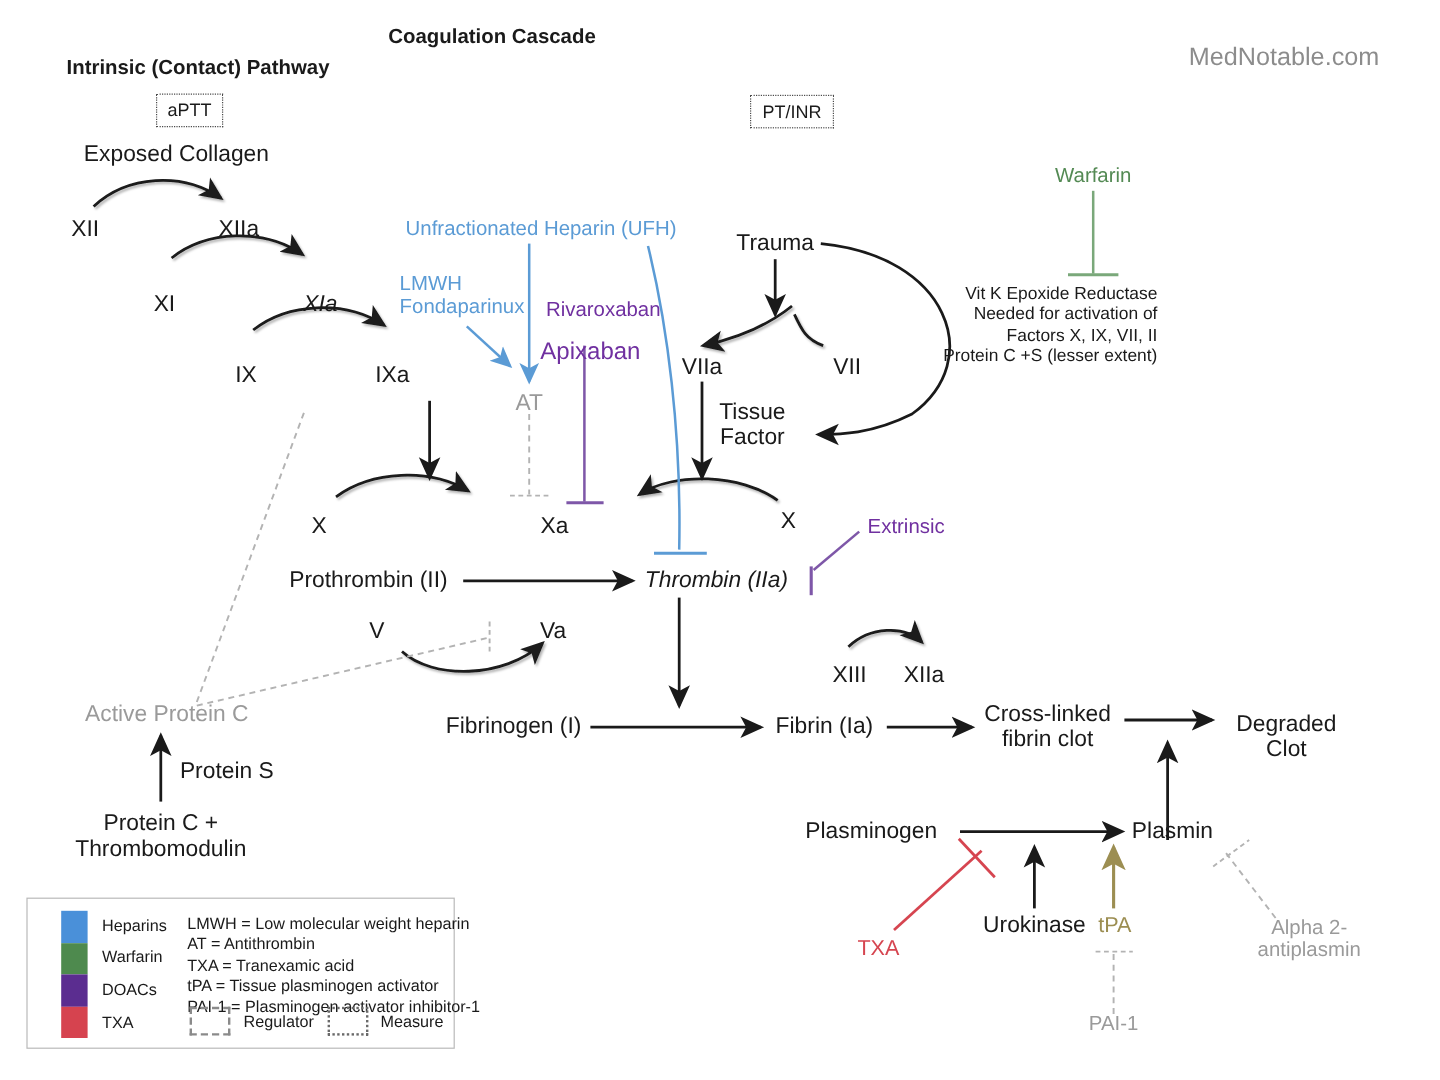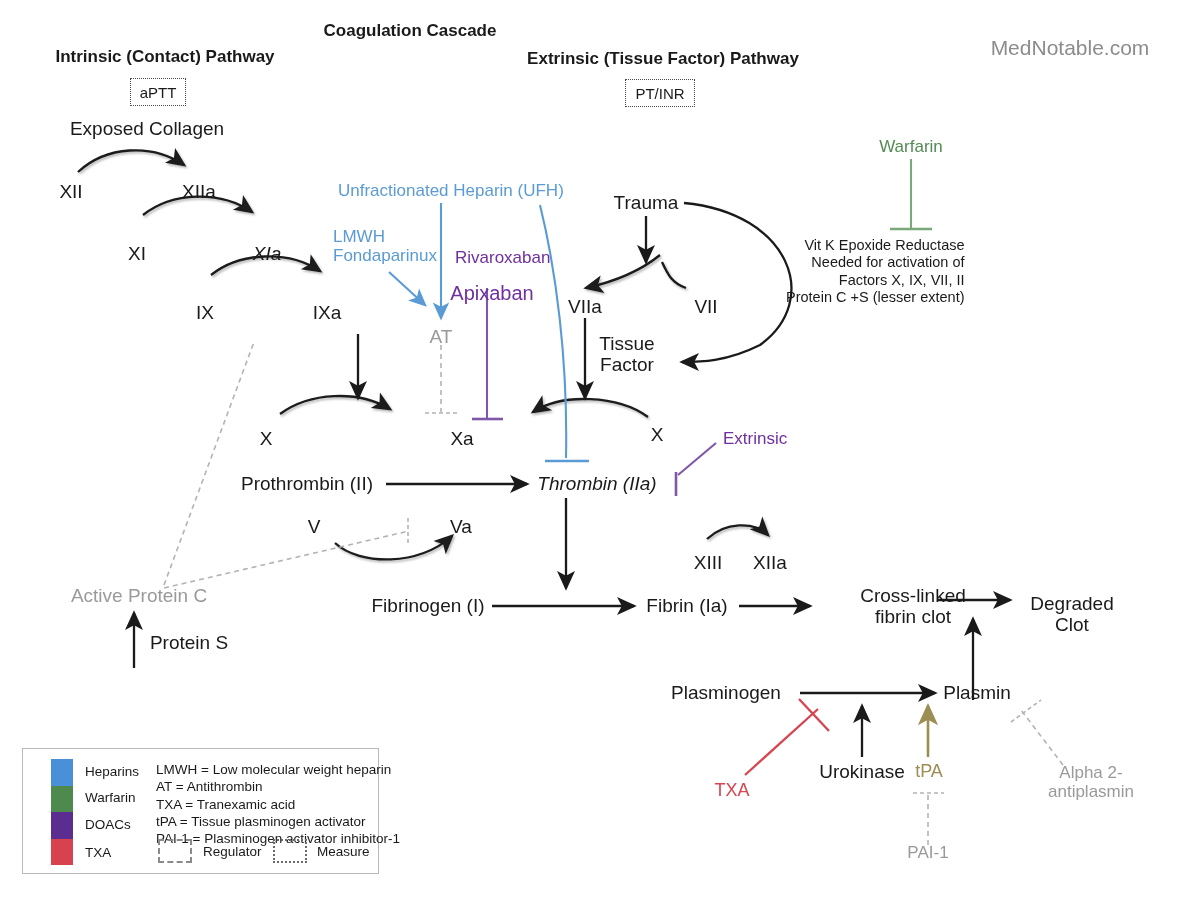--- a/index.html
+++ b/index.html
@@ -234,21 +234,20 @@
       <line x1="1011" y1="722" x2="1041" y2="700" stroke-dasharray="4,3"></line>
     </g>
   </svg>
 
   <div class="lbl title" style="left:410px; top:21px;">Coagulation Cascade</div>
 
   <div class="lbl brand" style="left:1070px; top:36px;">MedNotable.com</div>
 
   <div class="lbl heading" style="left:165px; top:47px;">Intrinsic (Contact) Pathway</div>
 
-  <div class="lbl heading" style="left:663px; top:49px;">Extrinsic (Tissue Factor) Pathway</div>
 
   <div class="measure-box" style="left:158px; top:78px; width:54px; height:26px;">
     <span>aPTT</span>
   </div>
 
   <div class="measure-box" style="left:660px; top:79px; width:68px; height:26px;">
     <span>PT/INR</span>
   </div>
 
   <div class="lbl" style="left:147px; top:118px;">Exposed Collagen</div>
@@ -265,40 +264,42 @@
   <div class="lbl" style="left:657px; top:424px;">X</div>
 
   <div class="lbl" style="left:307px; top:473px;">Prothrombin (II)</div>
   <div class="lbl" style="left:597px; top:473px;font-style:italic;">Thrombin (IIa)</div>
 
   <div class="lbl" style="left:314px; top:516px;">V</div>
   <div class="lbl" style="left:461px; top:516px;">Va</div>
 
   <div class="lbl" style="left:428px; top:595px;">Fibrinogen (I)</div>
   <div class="lbl" style="left:687px; top:595px;">Fibrin (Ia)</div>
-  <div class="lbl" style="left:873px; top:585px;margin-left:40px;">Cross-linked
+  <div class="lbl" style="left:873px; top:585px;">Cross-linked
 fibrin clot</div>
   <div class="lbl" style="left:1072px; top:593px;">Degraded
 Clot</div>
 
   <div class="lbl" style="left:708px; top:552px;">XIII</div>
   <div class="lbl" style="left:770px; top:552px;">XIIa</div>
 
   <div class="lbl" style="left:646px; top:192px;">Trauma</div>
   <div class="lbl" style="left:585px; top:296px;">VIIa</div>
   <div class="lbl" style="left:706px; top:296px;">VII</div>
   <div class="lbl" style="left:627px; top:333px;">Tissue
 Factor</div>
 
   <div class="lbl" style="left:726px; top:682px;">Plasminogen</div>
   <div class="lbl" style="left:977px; top:682px;">Plasmin</div>
   <div class="lbl" style="left:862px; top:761px;">Urokinase</div>
 
   <div class="lbl grey" style="left:139px; top:585px;">Active Protein C</div>
   <div class="lbl" style="left:189px; top:632px;">Protein S</div>
+  <div class="lbl" style="left:134px; top:676px;">Protein C +
+Thrombomodulin</div>
 
   <div class="lbl blue left" style="left:338px; top:181px; font-size:17px;">Unfractionated Heparin (UFH)</div>
   <div class="lbl blue left" style="left:333px; top:227px; font-size:17px;">LMWH</div>
   <div class="lbl blue left" style="left:333px; top:246px; font-size:17px;">Fondaparinux</div>
   <div class="lbl purple left" style="left:455px; top:248px; font-size:17px;">Rivaroxaban</div>
   <div class="lbl purple" style="left:492px; top:282px; font-size:20px;">Apixaban</div>
   <div class="lbl purple left" style="left:723px; top:429px; font-size:17px;">Extrinsic</div>
   <div class="lbl green" style="left:911px; top:137px; font-size:17px;">Warfarin</div>
   <div class="lbl red" style="left:732px; top:780px; font-size:18px;">TXA</div>
   <div class="lbl tan" style="left:929px; top:761px; font-size:18px;">tPA</div>

